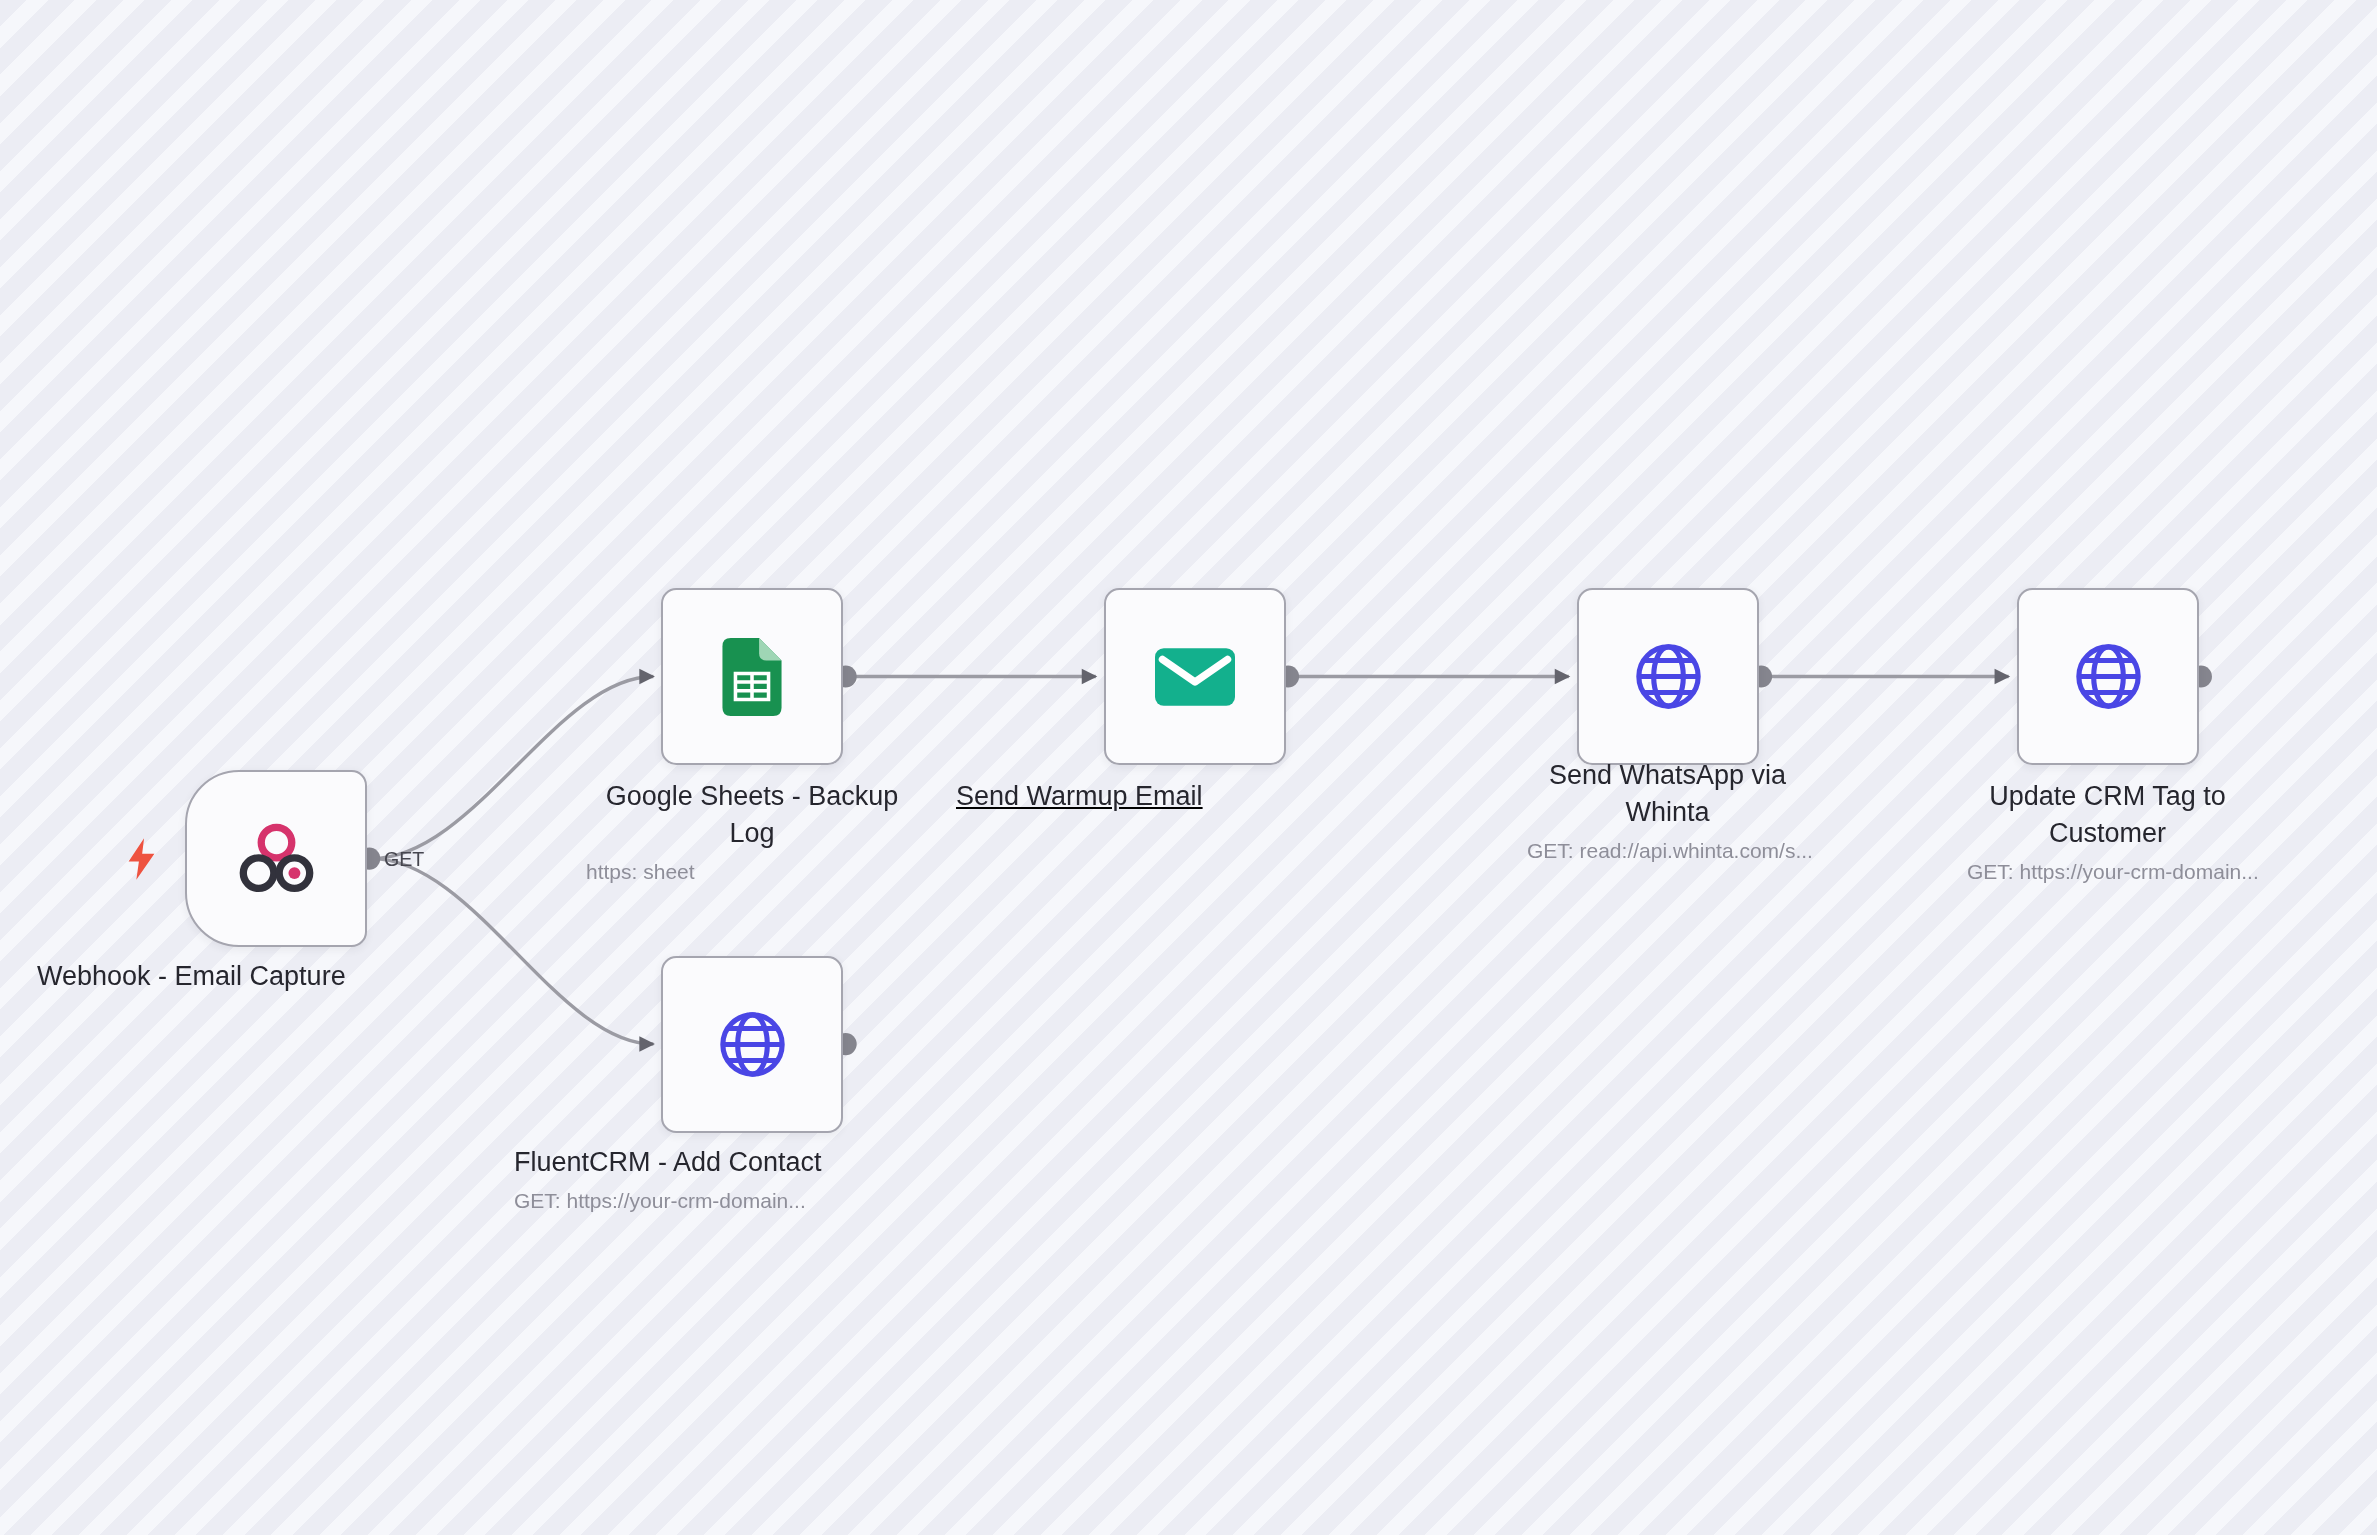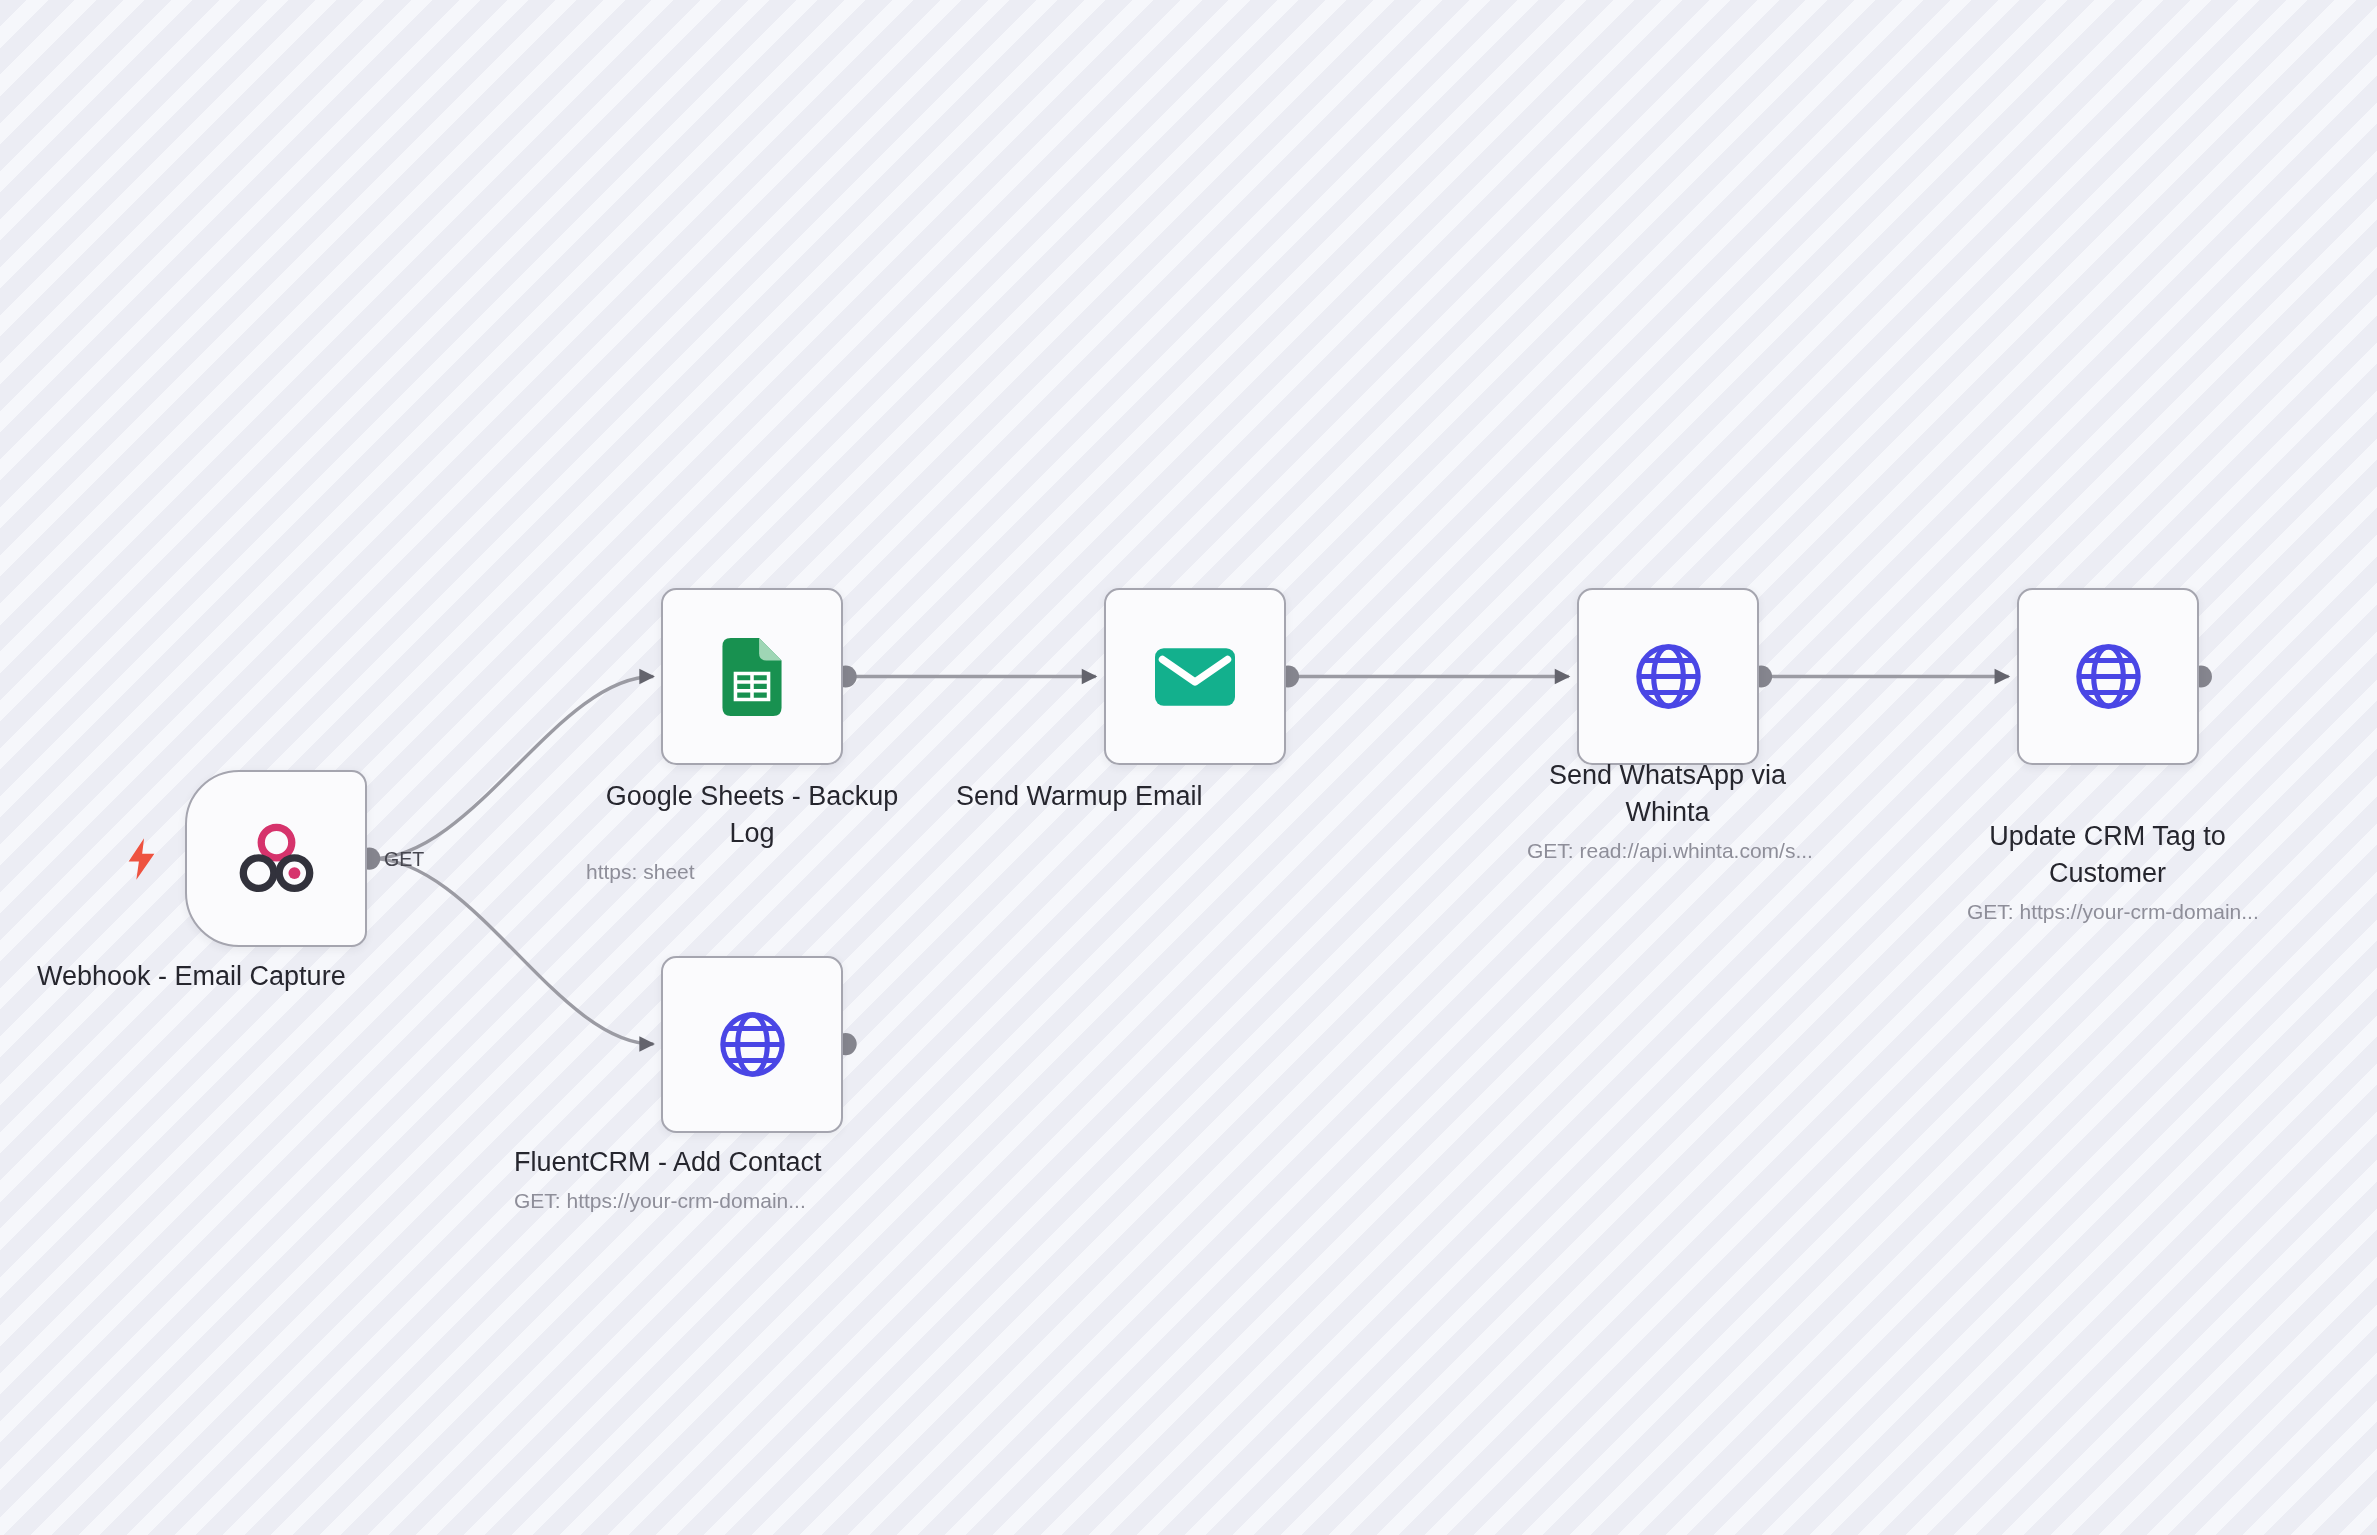--- a/index.html
+++ b/index.html
@@ -142,21 +142,21 @@
   </div>
 
   <div class="node" style="left:1104px; top:588px;">
     <span>
       <svg class="icon" width="80" height="58" viewBox="0 0 64 46">
         <rect x="0" y="0" width="64" height="46" rx="7" fill="#13b08d"></rect>
         <path d="M6 9 L32 27 L58 9" stroke="#ffffff" stroke-width="6" fill="none" stroke-linecap="round" stroke-linejoin="round"></path>
       </svg>
     </span>
   </div>
-  <div class="caption" style="left:956px; top:778px; width:477px;">
+  <div class="caption" style="left:956px; top:778px; width:477px;text-decoration:underline;">
     <span class="label">Send Warmup Email</span>
   </div>
 
   <div class="node" style="left:1577px; top:588px;">
     <span>
       <svg class="icon" width="73" height="73" viewBox="0 0 64 64" fill="none" stroke="#4a46e5" stroke-width="4.5">
         <circle cx="32" cy="32" r="26"></circle>
         <ellipse cx="32" cy="32" rx="13" ry="26"></ellipse>
         <path d="M6 32 H58 M11 18 H53 M11 46 H53"></path>
       </svg>
@@ -169,21 +169,21 @@
 
   <div class="node" style="left:2017px; top:588px;">
     <span>
       <svg class="icon" width="73" height="73" viewBox="0 0 64 64" fill="none" stroke="#4a46e5" stroke-width="4.5">
         <circle cx="32" cy="32" r="26"></circle>
         <ellipse cx="32" cy="32" rx="13" ry="26"></ellipse>
         <path d="M6 32 H58 M11 18 H53 M11 46 H53"></path>
       </svg>
     </span>
   </div>
-  <div class="caption" style="left:1967px; top:778px; width:281px;margin-top:40px;">
+  <div class="caption" style="left:1967px; top:778px; width:281px;">
     <span class="label">Update CRM Tag to Customer</span>
     <span class="subtitle">GET: https://your-crm-domain...</span>
   </div>
 
   <div class="node" style="left:661px; top:956px;">
     <span>
       <svg class="icon" width="73" height="73" viewBox="0 0 64 64" fill="none" stroke="#4a46e5" stroke-width="4.5">
         <circle cx="32" cy="32" r="26"></circle>
         <ellipse cx="32" cy="32" rx="13" ry="26"></ellipse>
         <path d="M6 32 H58 M11 18 H53 M11 46 H53"></path>

